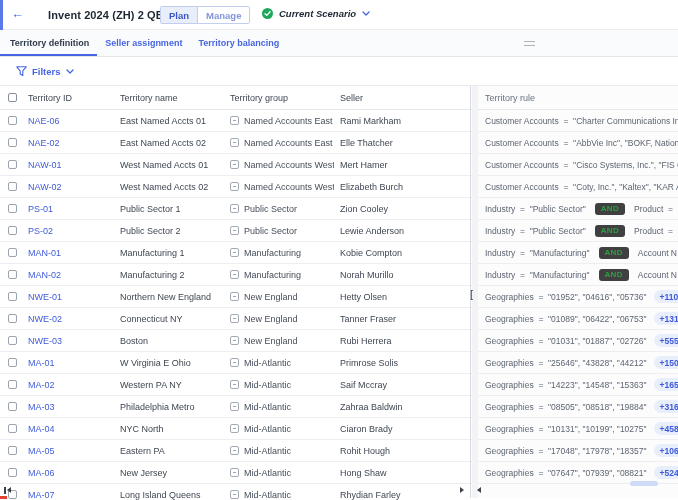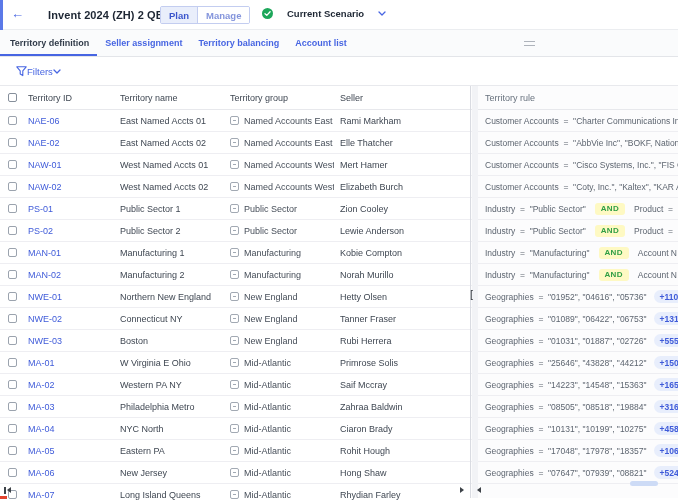--- a/index.html
+++ b/index.html
@@ -9,33 +9,33 @@
 
   
   .topbar { position:absolute; left:0; top:0; width:678px; height:30px; background:#fff; border-bottom:1px solid #ebedf0; }
   .edge-accent { position:absolute; left:0; top:0; width:3px; height:30px; background:#5b79e8; }
   .back { position:absolute; left:11px; top:6px; font-size:13px; color:#4765e2; line-height:16px; cursor:pointer; }
   .title { position:absolute; left:48px; top:9px; font-size:11px; font-weight:700; color:#1d2633; letter-spacing:.1px; }
   .segctl { position:absolute; left:160px; top:6px; height:18px; display:flex; border:1px solid #c3cdf0; border-radius:2px; overflow:hidden; }
   .segbtn { height:100%; display:flex; align-items:center; padding:0 8px; font-size:9.5px; font-weight:700; cursor:pointer; background:#fff; color:#8495dc; }
   .segbtn.sel { background:#e9eefb; color:#3b55cc; }
   .segbtn + .segbtn { border-left:1px solid #c3cdf0; }
-  .scenario { position:absolute; left:262px; top:8px; display:flex; align-items:center; gap:14px; cursor:pointer; }
+  .scenario { position:absolute; left:262px; top:8px; display:flex; align-items:center; gap:6px; cursor:pointer;font-style:italic; }
   .scenario .lbl { font-size:9.5px; font-weight:700; color:#1d2633; }
 
   
   .tabbar { position:absolute; left:0; top:30px; width:678px; height:27px; background:#fafbfc; border-bottom:1px solid #e3e5e9; display:flex; }
   .tab { display:flex; align-items:center; padding:0 8px; font-size:9px; font-weight:600; color:#4765e2; cursor:pointer; }
   .tab.active { color:#313b49; box-shadow:inset 0 -2px 0 #4765e2; }
   .tab:first-child { padding-left:10px; }
   .drag-handle { position:absolute; left:524px; top:41px; width:11px; height:5px; border-top:1.5px solid #aeb3bb; border-bottom:1.5px solid #aeb3bb; }
 
   
   .filterbar { position:absolute; left:0; top:57px; width:678px; height:29px; background:#fff; border-bottom:1px solid #e8e9ed; display:flex; align-items:center; padding-left:16px; }
-  .filters { display:flex; align-items:center; cursor:pointer; color:#4765e2; font-size:9.5px; font-weight:400; }
+  .filters { display:flex; align-items:center; gap:5px; cursor:pointer; color:#4765e2; font-size:9.5px; font-weight:700; }
 
   
   .left-pane { position:absolute; left:0; top:86px; width:470px; bottom:0; overflow:hidden; background:#fff; }
   .right-pane { position:absolute; left:470px; top:86px; width:208px; bottom:2px; overflow:hidden; background:#fcfcfd; border-left:1px solid #d9dbe1; }
   .gutter { position:absolute; left:1px; top:0; width:6px; height:100%; background:#f2f3f6; z-index:2; }
 
   .lheader, .lrow { display:grid; grid-template-columns:28px 92px 110px 110px 1fr; align-items:center; height:22px; }
   .lheader { height:24px; border-bottom:1px solid #e7e8ec; color:#68727e; font-size:9px; font-weight:400; }
   .lrow { border-bottom:1px solid #eeeef2; font-size:9px; }
   .cbc { display:flex; align-items:center; }
@@ -44,21 +44,21 @@
   .tid { color:#3f5bd9; cursor:pointer; white-space:nowrap; overflow:hidden; }
   .cell { color:#3f4752; white-space:nowrap; overflow:hidden; padding-right:6px; }
   .group { display:flex; align-items:center; }
   .gicon { position:relative; flex:0 0 auto; width:9px; height:9px; border:1px solid #a2a9b3; border-radius:2px; margin-right:5px; }
   .gicon::after { content:""; position:absolute; left:1.5px; top:3px; width:3px; height:1px; background:#a2a9b3; }
   .gtxt { white-space:nowrap; overflow:hidden; color:#464e59; }
 
   .rheader { height:24px; border-bottom:1px solid #e7e8ec; display:flex; align-items:center; padding-left:14px; color:#68727e; font-size:9px; }
   .rrow { height:22px; border-bottom:1px solid #eeeef2; display:flex; align-items:center; padding-left:14px; overflow:hidden; }
   .rtext { font-size:8.5px; color:#5d6570; white-space:pre; flex:0 0 auto; }
-  .andb { flex:0 0 auto; margin:0 9px; padding:1.5px 6px; border-radius:3px; background:#fef9c3; color:#2f9e44; font-size:8px; font-weight:700; letter-spacing:.3px; }
+  .andb { flex:0 0 auto; margin:0 9px; padding:1.5px 6px; border-radius:3px; background:#404040; color:#2f9e44; font-size:8px; font-weight:700; letter-spacing:.3px; }
   .plusb { flex:0 0 auto; margin-left:7px; padding:1.5px 6px; border-radius:8px; background:#e8eefc; color:#3f5bd9; font-size:8.5px; font-weight:600; cursor:pointer; }
 
   
   .tri { position:absolute; width:0; height:0; z-index:5; }
   .tri-right { left:460px; top:487px; border-left:4px solid #3d4248; border-top:3.5px solid transparent; border-bottom:3.5px solid transparent; }
   .tri-left-pane { left:477px; top:487px; border-right:4px solid #3d4248; border-top:3.5px solid transparent; border-bottom:3.5px solid transparent; }
   .scroll-start { position:absolute; left:4px; top:487px; z-index:5; }
   .scroll-start .bar { position:absolute; left:0; top:0; width:1.5px; height:7px; background:#3d4248; }
   .scroll-start .tr { position:absolute; left:3px; top:0; width:0; height:0; border-right:4px solid #3d4248; border-top:3.5px solid transparent; border-bottom:3.5px solid transparent; }
   .hthumb { position:absolute; left:630px; top:481px; width:28px; height:5px; border-radius:2.5px; background:#cddbf6; z-index:5; cursor:pointer; }
@@ -93,21 +93,20 @@
             <polyline points="1,1 4,4 7,1" stroke="#4765e2" stroke-width="1.3" fill="none" stroke-linecap="round" stroke-linejoin="round"></polyline>
           </svg>
       </span>
     </div>
   </div>
 
   <div class="tabbar">
     <div class="tab active">Territory definition</div>
     <div class="tab">Seller assignment</div>
     <div class="tab">Territory balancing</div>
-    <div class="tab">Account list</div>
   </div>
   <div class="drag-handle"></div>
 
   <div class="filterbar">
     <div class="filters">
       <span>
         <svg width="11" height="11" viewBox="0 0 11 11">
             <path d="M0.8 0.8 H10.2 L6.8 4.9 V9.6 L4.2 8.1 V4.9 Z" stroke="#4765e2" stroke-width="1.1" fill="none" stroke-linejoin="round"></path>
           </svg>
       </span>

